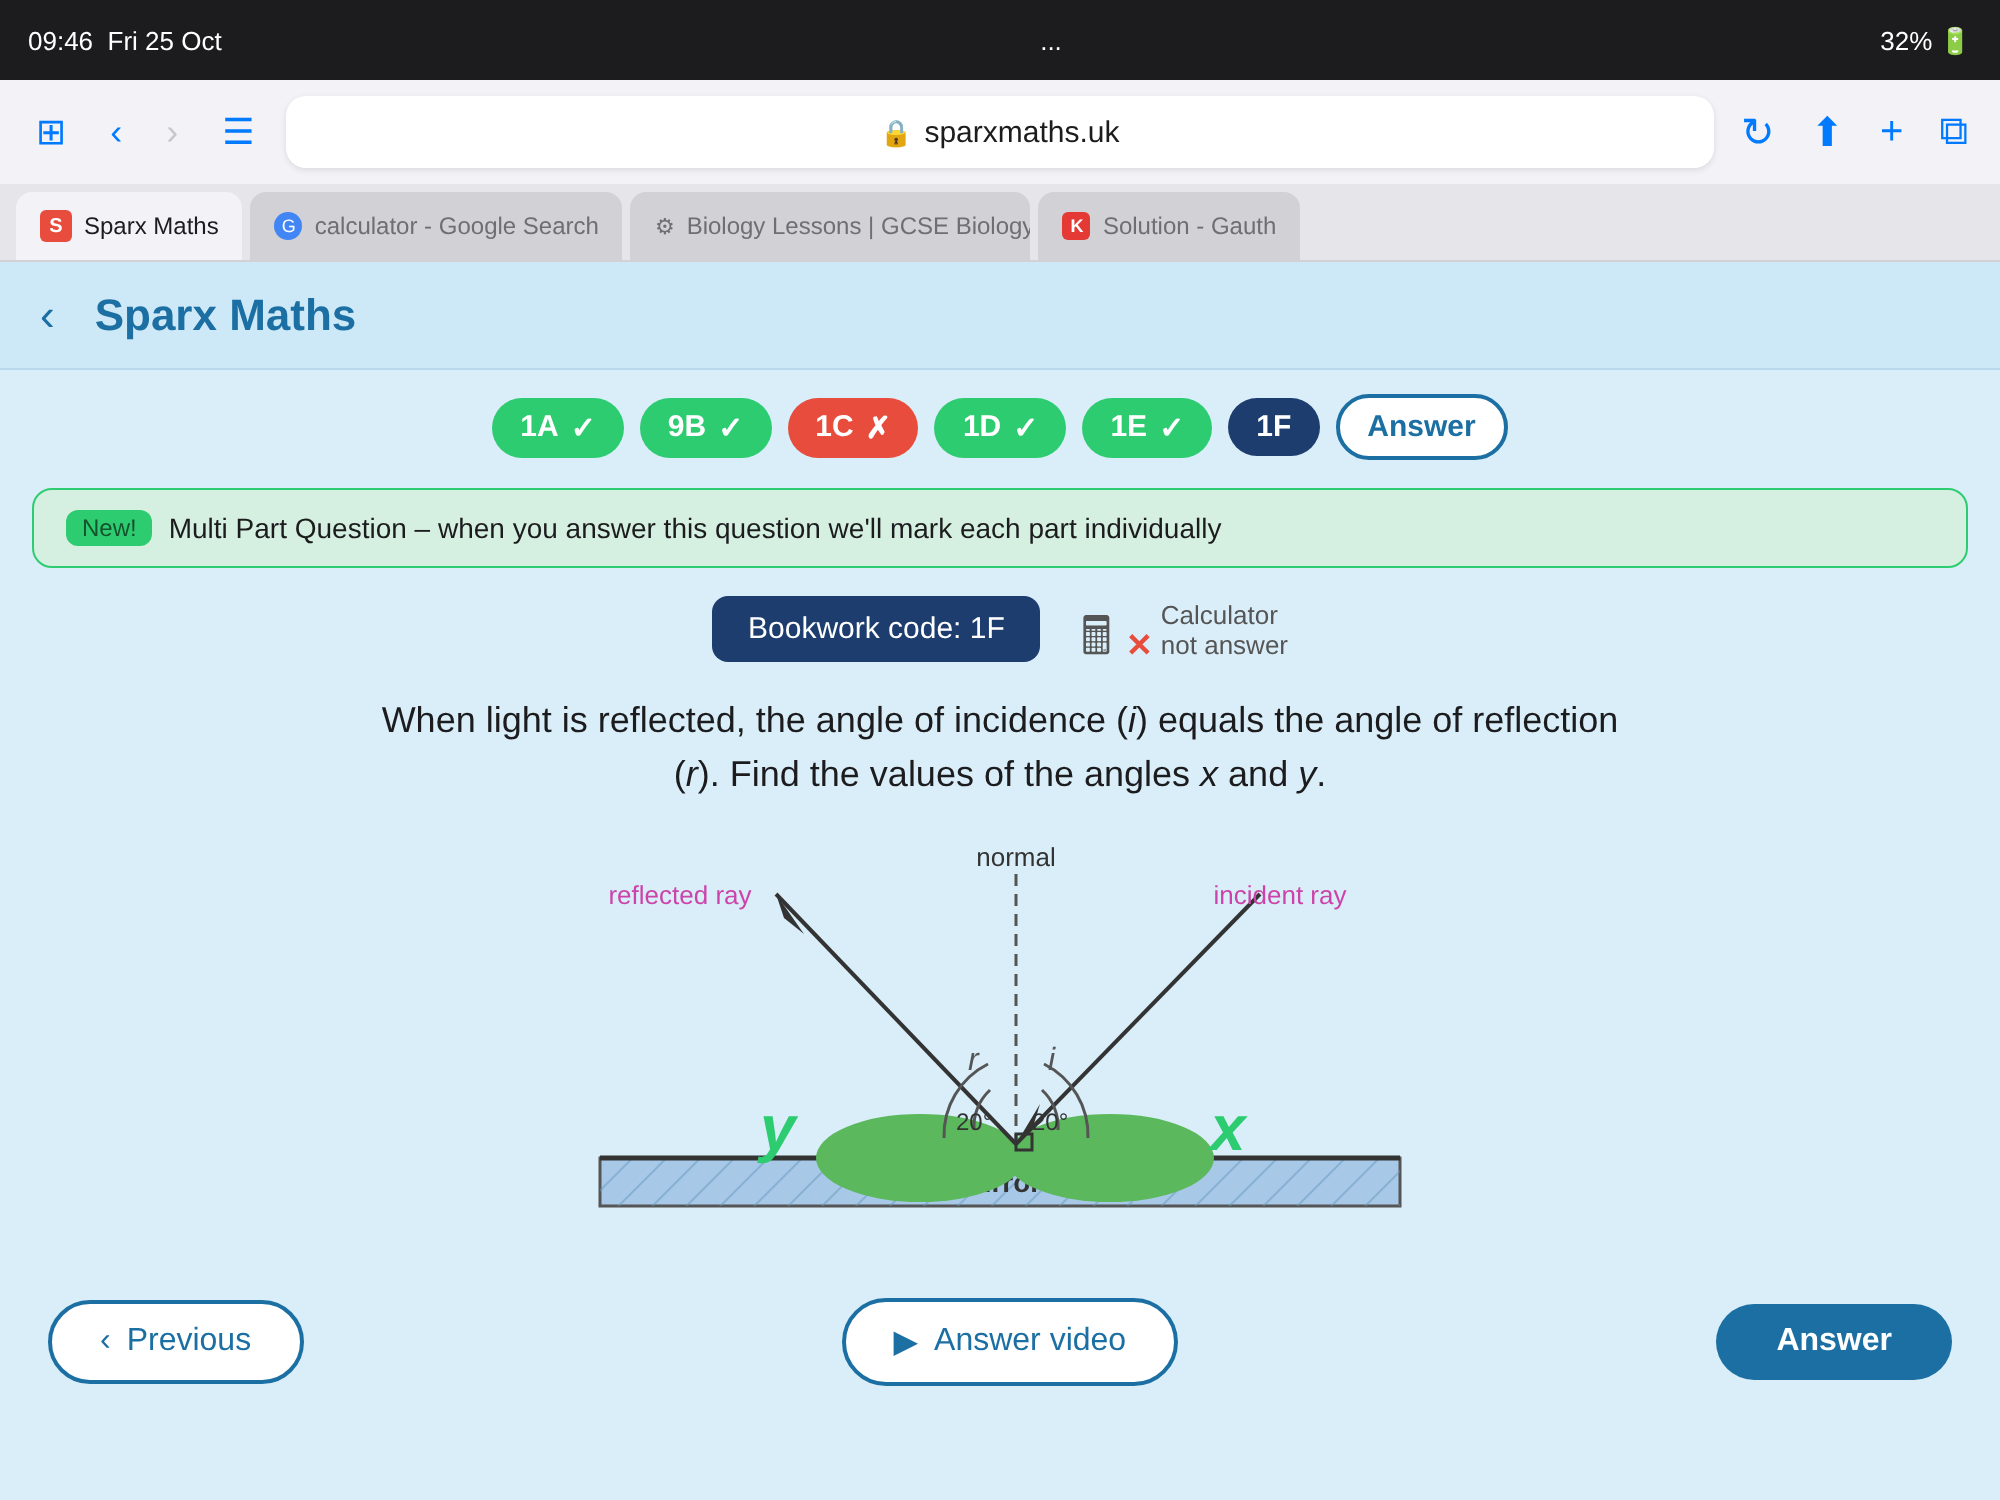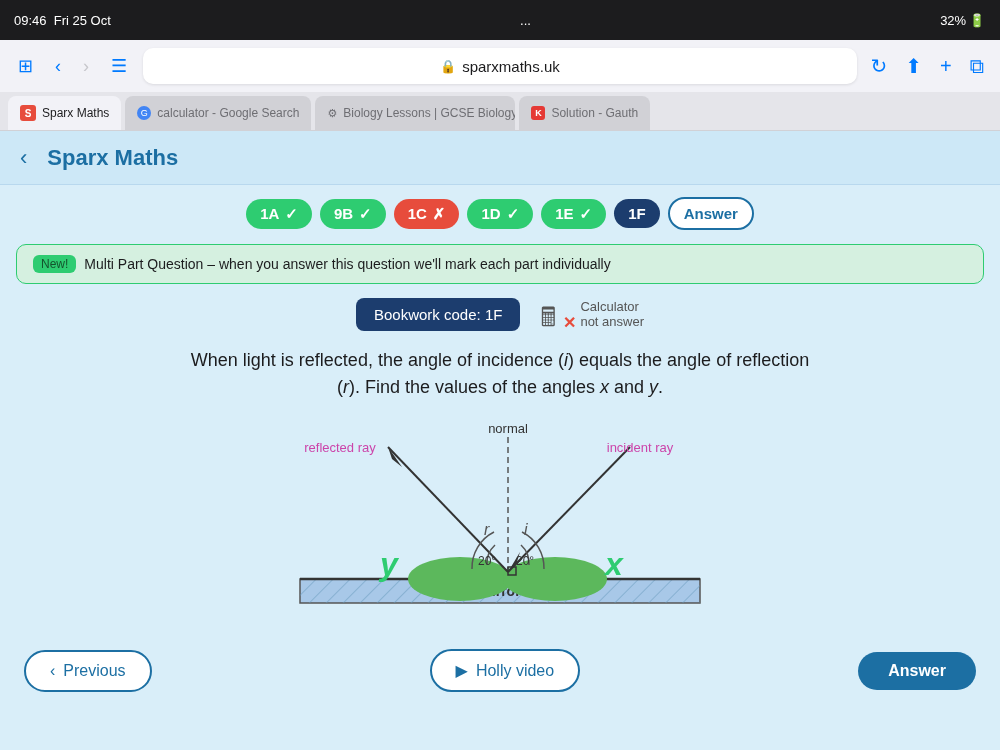--- a/index.html
+++ b/index.html
@@ -185,21 +185,21 @@
       color: #14532d;
       border-radius: 6px;
       padding: 2px 8px;
       font-size: 12px;
       font-weight: 400;
     }
 
     
     .bookwork-row {
       display: flex;
-      align-items: flex-start;
+      align-items: flex-end;
       justify-content: center;
       gap: 20px;
       margin-bottom: 16px;
     }
     .bookwork-badge {
       background: #1c3d6e;
       color: white;
       border-radius: 8px;
       padding: 8px 18px;
       font-size: 15px;
@@ -468,18 +468,18 @@
   </div>
 
 
   <div class="bottom-buttons">
     <button class="prev-btn">
       <span>‹</span>
       <span>Previous</span>
     </button>
     <button class="watch-btn">
       <span>▶</span>
-      <span>Holly video</span>
+      <span>Answer video</span>
     </button>
     <button class="answer-btn">Answer</button>
   </div>
 
 </div>
 
 </body></html>

